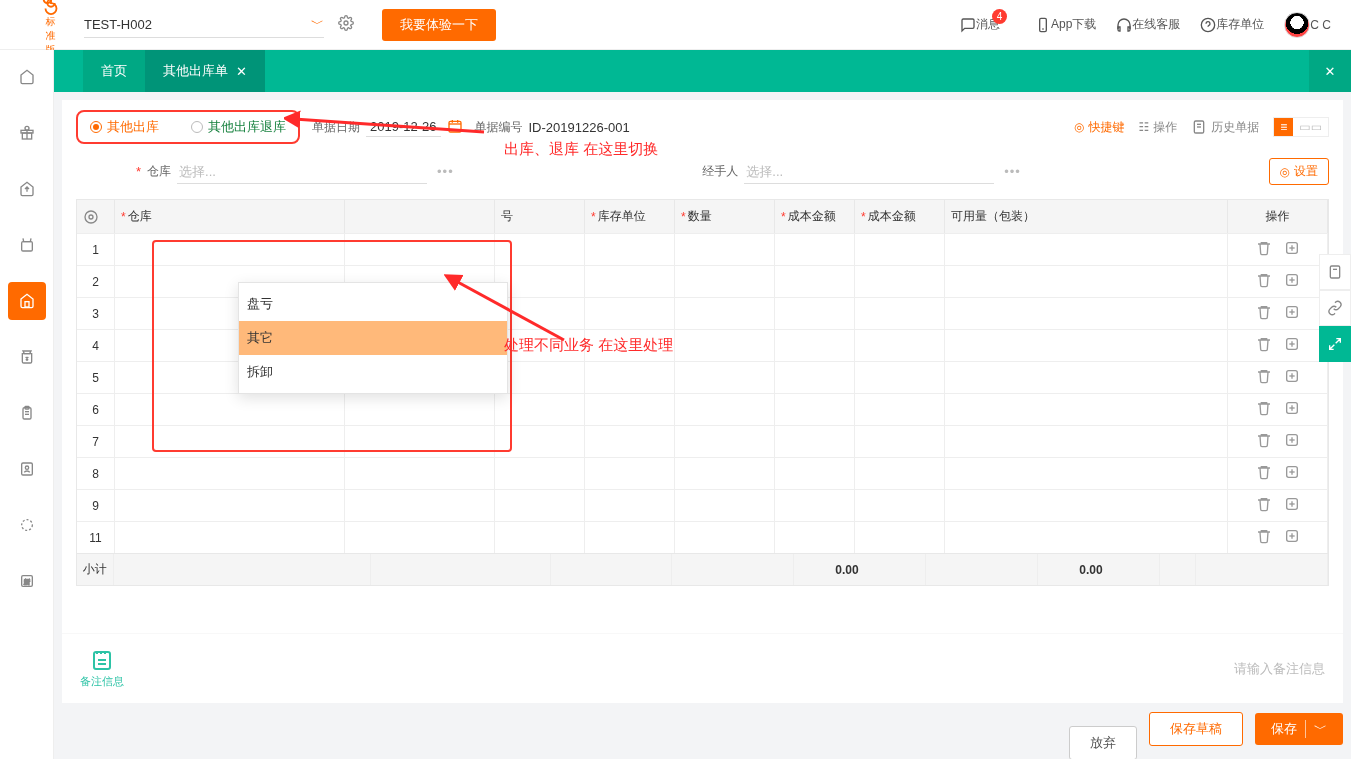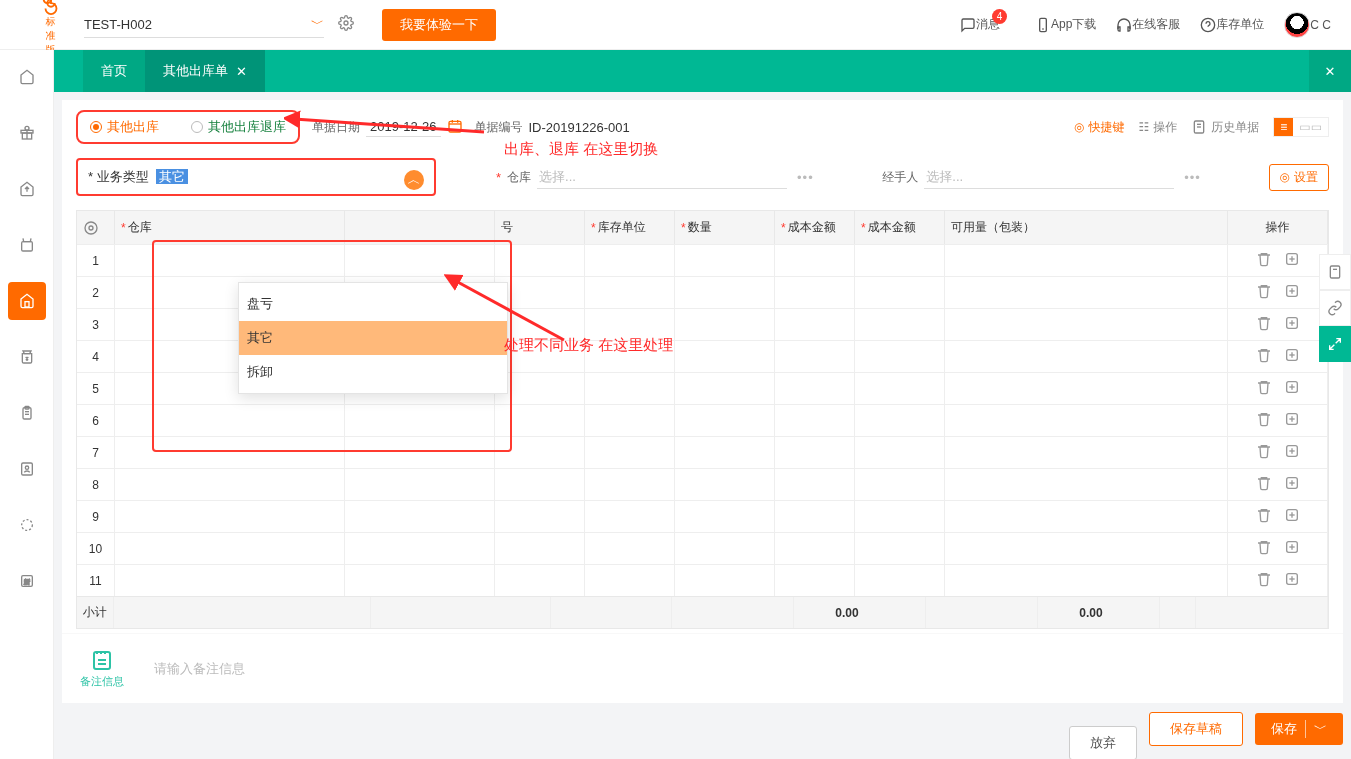--- a/index.html
+++ b/index.html
@@ -83,21 +83,21 @@
   .gc { border-right:1px solid #eee; display:flex; align-items:center; justify-content:center; font-size:12px; color:#333; }
   .gfoot { display:flex; background:#f5f5f5; border-top:1px solid #e8e8e8; height:32px;gap:35px; }
   .row-actions { display:flex; gap:12px; color:#888; justify-content:center; align-items:center; width:100%; }
 
   .c-idx{width:38px;} .c-wh{width:230px;} .c-prod{width:150px;} .c-code{width:90px;}
   .c-unit{width:90px;} .c-qty{width:100px;} .c-cost{width:80px;} .c-amt{width:90px;}
   .c-avail{flex:1;} .c-ops{width:100px;}
   
   .panel .remark { position:absolute; left:0; right:0; bottom:0; padding:14px 18px; display:flex; align-items:center; gap:30px; border-top:1px solid #f8f8f8; }
   .remark .ric { color:#2dc3a6; display:flex; flex-direction:column; align-items:center; font-size:11px; gap:2px; }
-  .remark input { border:none; outline:none; font-size:13px; flex:1; color:#4d7c0f; }
+  .remark input { border:none; outline:none; font-size:13px; flex:1; color:#4d7c0f;text-align:right; }
   .remark input::placeholder { color:#bbb; }
 
   
   .footer { position:absolute; left:8px; right:8px; bottom:8px; height:44px; display:flex; align-items:center; justify-content:flex-end; gap:12px; }
   .btn { padding:7px 20px; border-radius:3px; cursor:pointer; font-size:13px; }
   .btn-plain { border:1px solid #ccc; color:#555; background:#fff;margin-top:28px;}
   .btn-outline { border:1px solid #ff6a00; color:#ff6a00; background:#fff; }
   .btn-solid { background:#ff6a00; color:#fff; display:flex; gap:8px; align-items:center; padding:7px 16px; }
   .btn-solid .split { border-left:1px solid rgba(255,255,255,.6); padding-left:8px; }
 
@@ -290,26 +290,20 @@
             <span>历史单据</span>
           </span>
           <div class="view-toggle">
             <span class="on">≡</span>
             <span>▭▭</span>
           </div>
         </div>
       </div>
 
       <div class="row2">
-        <div class="biz-type-wrap">
-          <span class="req">*</span>
-          <span class="flab">业务类型</span>&nbsp;
-          <span class="selval">其它</span>
-          <span class="caret">︿</span>
-        </div>
         <div class="field" style="margin-left:60px;">
           <span class="req">*</span>
             <span class="flab">仓库</span>
           <input class="sel" placeholder="选择..." style="">
           <span class="more">•••</span>
         </div>
         <div class="field">
           <span class="flab">经手人</span>
           <input class="sel" placeholder="选择..." style="">
           <span class="more">•••</span>
@@ -538,43 +532,20 @@
                   <span><svg class="ico" viewBox="0 0 24 24" fill="none" stroke="#999" stroke-width="2">
                       <rect x="4" y="4" width="16" height="16" rx="3"></rect>
                       <line x1="12" y1="8" x2="12" y2="16"></line>
                       <line x1="8" y1="12" x2="16" y2="12"></line>
                     </svg></span>
                 </div>
               </div>
             </div>
             <div class="grow">
               <div class="gc c-idx">9</div>
-              <div class="gc c-wh"></div>
-              <div class="gc c-prod"></div>
-              <div class="gc c-code"></div>
-              <div class="gc c-unit"></div>
-              <div class="gc c-qty"></div>
-              <div class="gc c-cost"></div>
-              <div class="gc c-amt"></div>
-              <div class="gc c-avail"></div>
-              <div class="gc c-ops">
-                <div class="row-actions">
-                  <span><svg class="ico" viewBox="0 0 24 24" fill="none" stroke="#999" stroke-width="2">
-                      <path d="M3 6h18M8 6V4h8v2M6 6l1 14a2 2 0 0 0 2 2h6a2 2 0 0 0 2-2l1-14"></path>
-                    </svg></span>
-                  <span><svg class="ico" viewBox="0 0 24 24" fill="none" stroke="#999" stroke-width="2">
-                      <rect x="4" y="4" width="16" height="16" rx="3"></rect>
-                      <line x1="12" y1="8" x2="12" y2="16"></line>
-                      <line x1="8" y1="12" x2="16" y2="12"></line>
-                    </svg></span>
-                </div>
-              </div>
-            </div>
-            <div class="grow">
-              <div class="gc c-idx">10</div>
               <div class="gc c-wh"></div>
               <div class="gc c-prod"></div>
               <div class="gc c-code"></div>
               <div class="gc c-unit"></div>
               <div class="gc c-qty"></div>
               <div class="gc c-cost"></div>
               <div class="gc c-amt"></div>
               <div class="gc c-avail"></div>
               <div class="gc c-ops">
                 <div class="row-actions">

